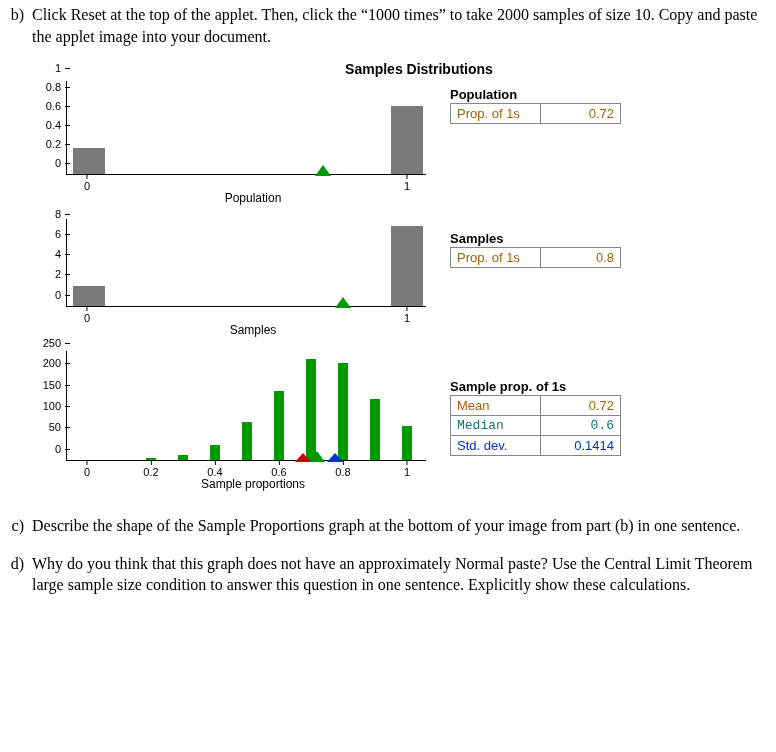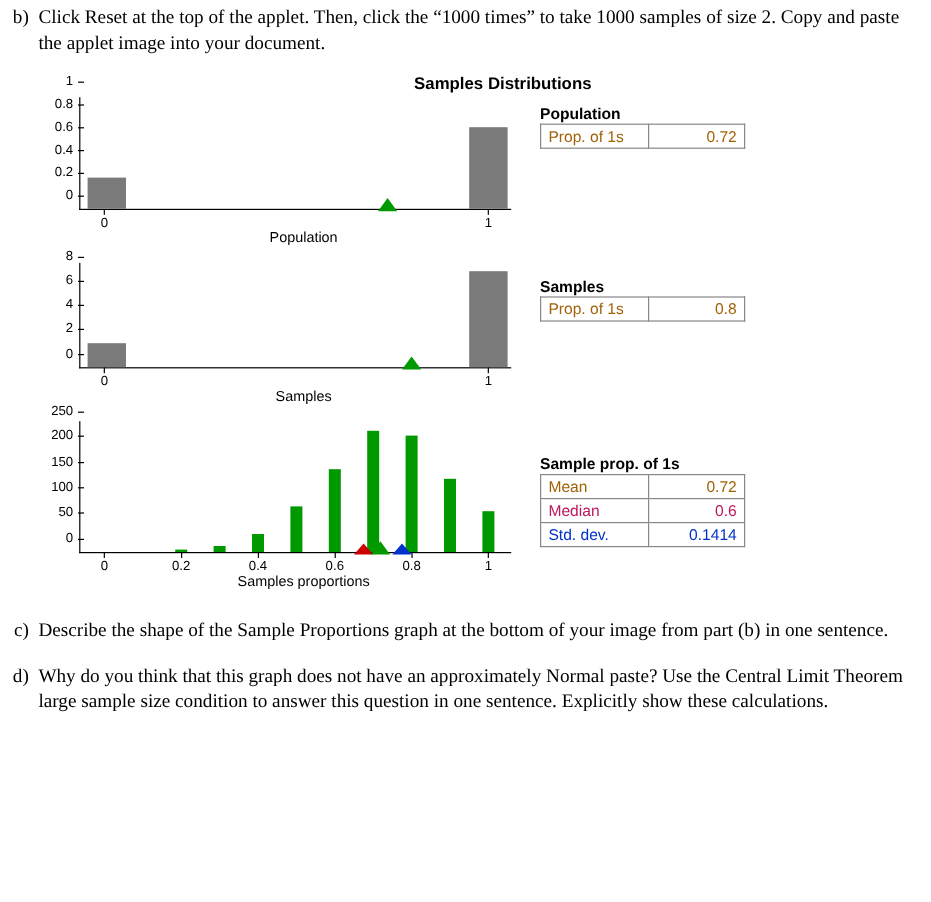--- a/index.html
+++ b/index.html
@@ -52,21 +52,21 @@
     }
     table.stat td {
       border: 1px solid #888;
       padding: 1px 6px;
       height: 20px;
       vertical-align: middle;
     }
     table.stat td.label { width: 90px; }
     table.stat td.val { width: 80px; text-align: right; }
     .green-txt { color: #a16207; }
-    .red-txt { color: #be185d; }
+    .red-txt { color: #0f766e; font-family: Liberation Mono, monospace; }
     .blue-txt { color: #0033cc; }
     .plot {
       position: relative;
       border-left: 1px solid #000;
       border-bottom: 1px solid #000;
       margin-left: 46px;
       margin-bottom: 2px;
     }
     .ytick {
       position: absolute;
@@ -117,21 +117,21 @@
     }
     .tri-green { border-bottom:11px solid #009900; }
     .tri-red { border-bottom:9px solid #c00; }
     .tri-blue { border-bottom:9px solid #0033cc; }
   </style>
 </head>
 <body>
 
 <div class="question">
   <div class="q-label">b)</div>
-  <div class="q-body">Click Reset at the top of the applet.  Then, click the “1000 times” to take 1000 samples of size 2.  Copy and paste the applet image into your document.</div>
+  <div class="q-body">Click Reset at the top of the applet.  Then, click the “1000 times” to take 2000 samples of size 10.  Copy and paste the applet image into your document.</div>
 </div>
 
 <div class="applet-title">Samples Distributions</div>
 
 <div class="applet-wrap">
 
   <div class="applet-row">
     <div class="chart-area">
       <div class="plot" style="width:360px;height:94px;">
         <div class="ytick" style="bottom:-1px">0</div>
@@ -211,21 +211,21 @@
         <div class="bar green" style="left:175px;width:10px;height:38px"></div>
         <div class="bar green" style="left:207px;width:10px;height:69px"></div>
         <div class="bar green" style="left:239px;width:10px;height:101px"></div>
         <div class="bar green" style="left:271px;width:10px;height:97px"></div>
         <div class="bar green" style="left:303px;width:10px;height:61px"></div>
         <div class="bar green" style="left:335px;width:10px;height:34px"></div>
         <div class="marker-tri tri-green" style="left:250px;z-index:3"></div>
         <div class="marker-tri tri-red" style="left:236px;z-index:2"></div>
         <div class="marker-tri tri-blue" style="left:268px;z-index:1"></div>
       </div>
-      <div class="axis-label">Samples proportions</div>
+      <div class="axis-label">Sample proportions</div>
     </div>
     <div class="info-box">
       <div class="info-title">Sample prop. of 1s</div>
       <table class="stat">
         <tbody>
         <tr>
           <td class="label green-txt">Mean</td>
           <td class="val green-txt">0.72</td>
         </tr>
         <tr>

